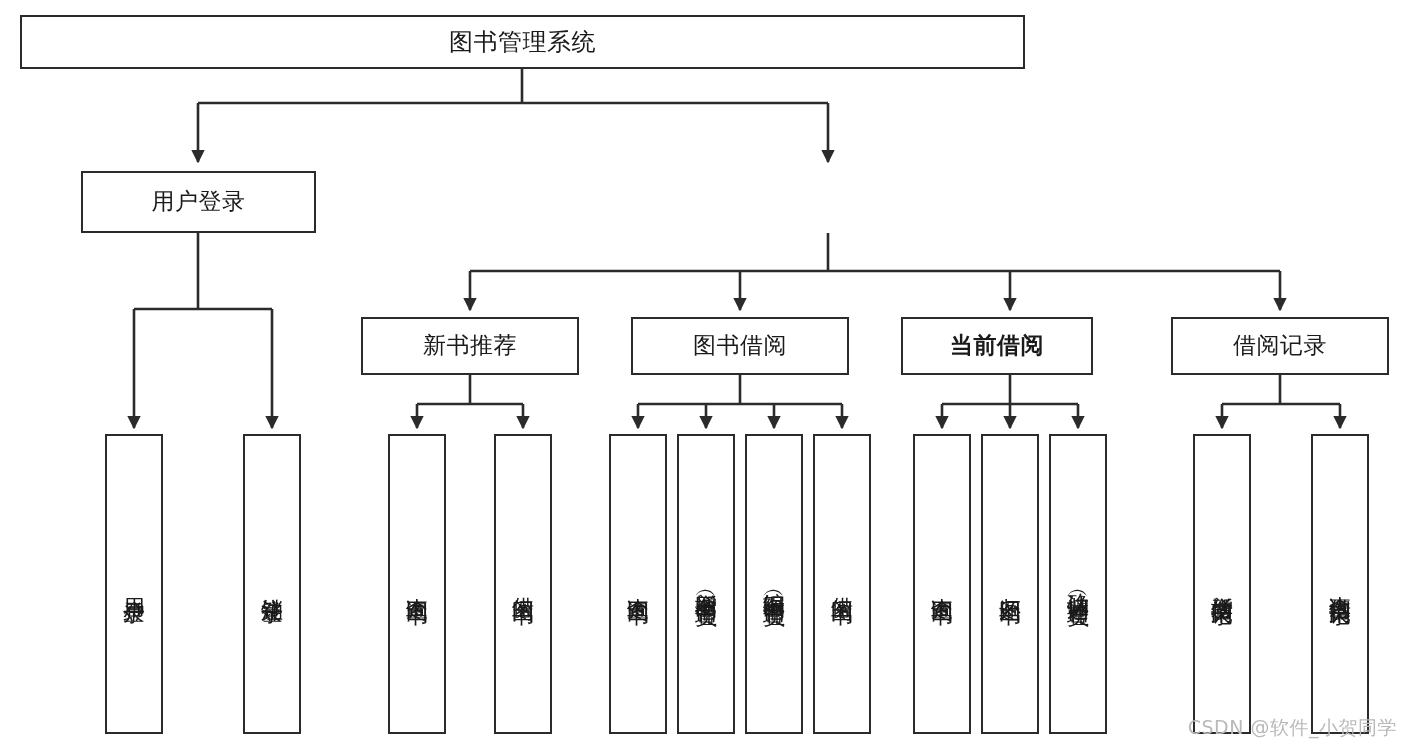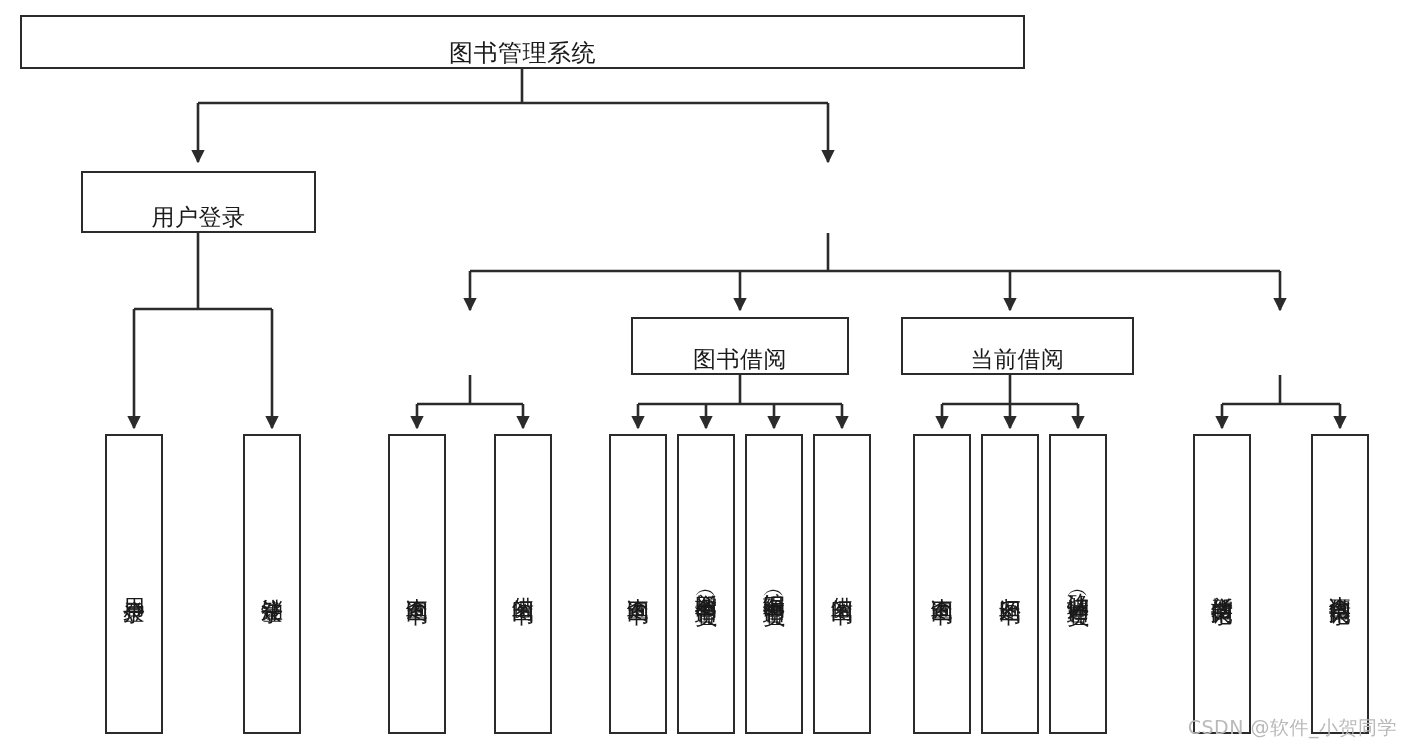--- a/index.html
+++ b/index.html
@@ -25,21 +25,21 @@
     width: 1405px;
     height: 747px;
     pointer-events: none;
   }
   .node {
     position: absolute;
     box-sizing: border-box;
     background: #ffffff;
     border: 2px solid #2b2b2b;
     display: flex;
-    align-items: flex-end;
+    align-items: center;
     justify-content: center;
     overflow: hidden;
   }
   .node .label {
     display: block;
     color: #1a1a1a;
     line-height: 1.12;
     letter-spacing: 0.5px;
     white-space: pre;
     text-align: center;
@@ -132,29 +132,35 @@
 
   <div class="node root horizontal" style="left:20px; top:15px; width:1005px; height:54px;">
     <span class="label">图书管理系统</span>
   </div>
 
   <div class="node horizontal" style="left:81px; top:171px; width:235px; height:62px;">
     <span class="label">用户登录</span>
   </div>
 
 
+  <div class="node horizontal" style="left:361px; top:317px; width:218px; height:58px;">
+    <span class="label">新书推荐</span>
+  </div>
 
   <div class="node horizontal" style="left:631px; top:317px; width:218px; height:58px;">
     <span class="label">图书借阅</span>
   </div>
 
-  <div class="node horizontal" style="left:901px; top:317px; width:233px; height:58px;">
+  <div class="node horizontal" style="left:901px; top:317px; width:192px; height:58px;font-weight:bold;">
     <span class="label">当前借阅</span>
   </div>
 
+  <div class="node horizontal" style="left:1171px; top:317px; width:218px; height:58px;">
+    <span class="label">借阅记录</span>
+  </div>
 
   <div class="node vertical" style="left:105px; top:434px; width:58px; height:300px;">
     <span class="label">用户登录</span>
   </div>
 
   <div class="node vertical" style="left:243px; top:434px; width:58px; height:300px;">
     <span class="label">注销登录</span>
   </div>
 
   <div class="node vertical" style="left:388px; top:434px; width:58px; height:300px;">

